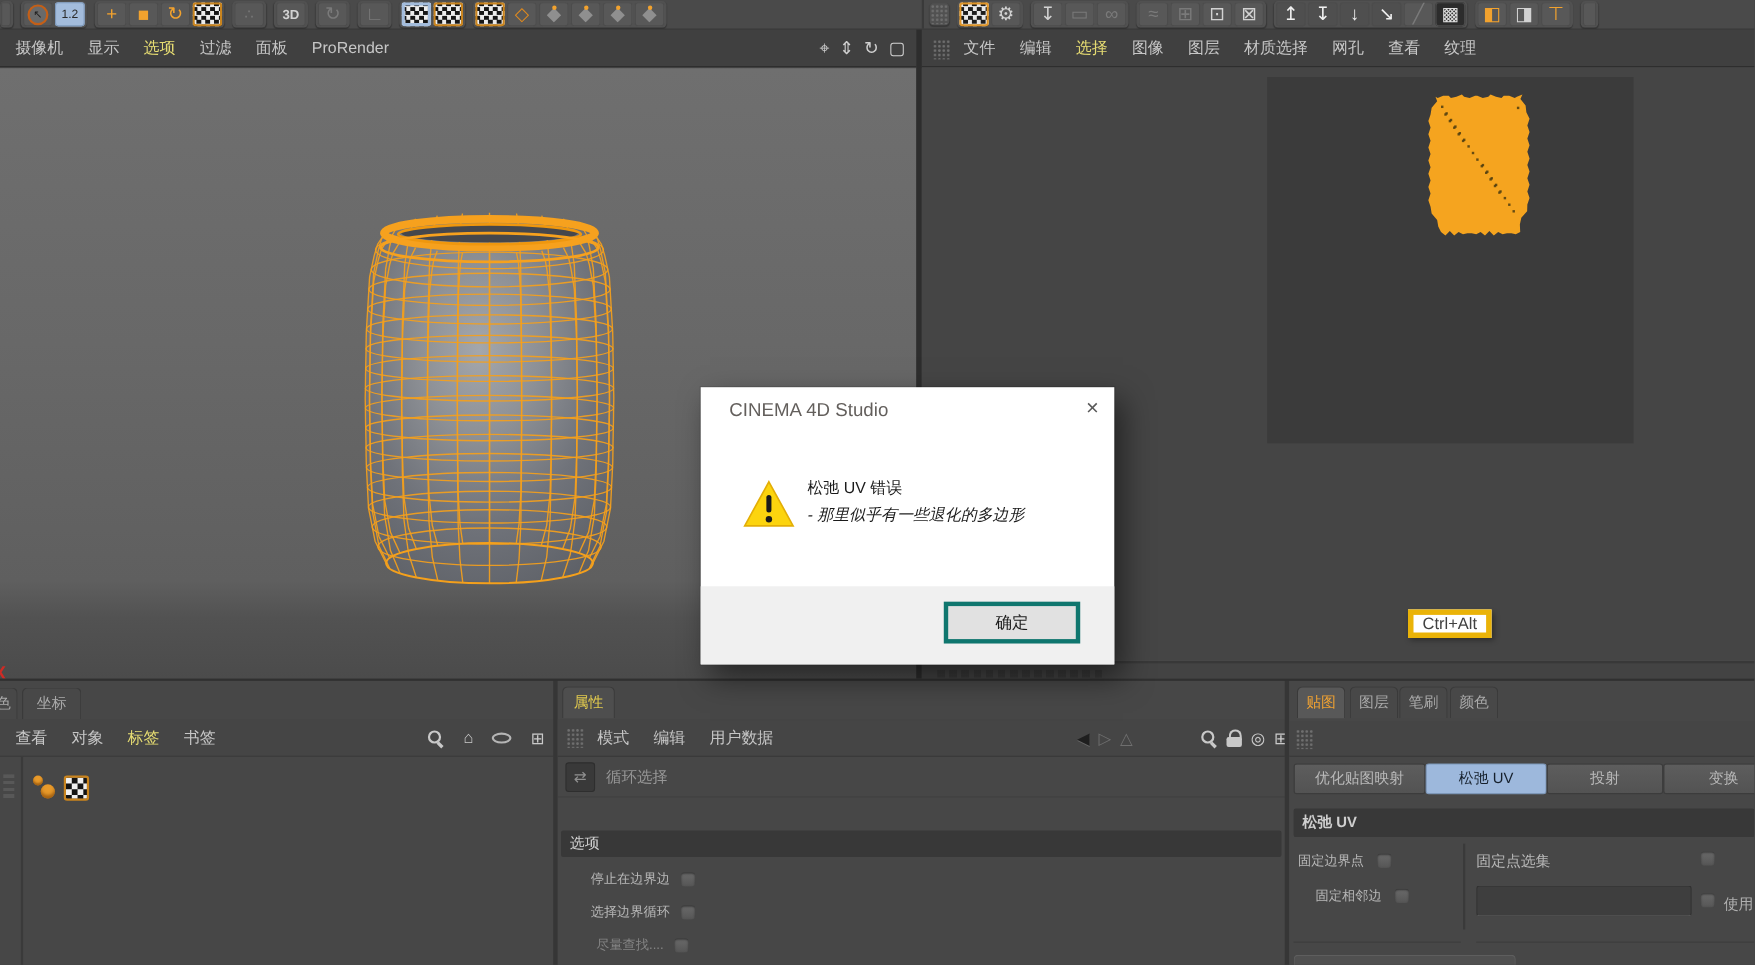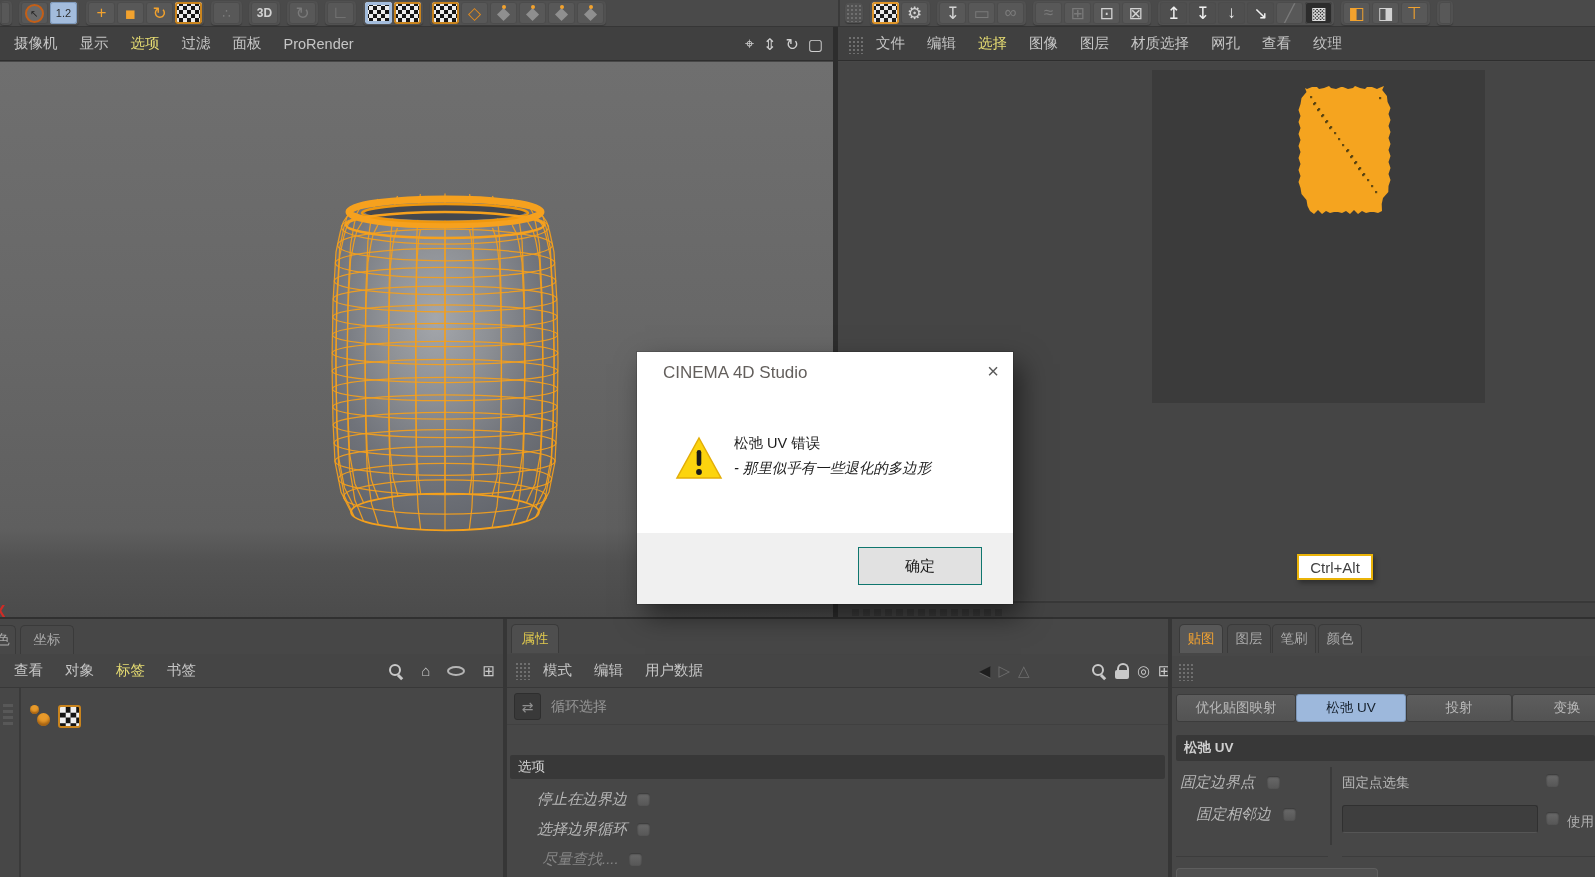--- a/index.html
+++ b/index.html
@@ -62,21 +62,21 @@
   #pnl-mid{left:507px;width:661px;}
   #pnl-right{left:1172px;width:423px;overflow:hidden;}
   .pdiv{position:absolute;top:0;width:4px;height:260px;background:#363636;}
   .tab{position:absolute;height:29px;background:#484848;border:1px solid #3a3a3a;border-bottom:none;border-radius:5px 5px 0 0;display:flex;align-items:center;justify-content:center;font-size:13.5px;color:#aaa;box-sizing:border-box;}
   .tab.activeY{color:#e0c94e;background:#4e4e4e;}
   .tab.activeO{color:#f0a232;background:#585858;}
   .prow{position:absolute;left:0;width:100%;display:flex;align-items:center;box-sizing:border-box;}
   .mrow{height:34px;border-bottom:1px solid #383838;background:#454545;}
   .secbar{position:absolute;background:#383838;color:#cfcfcf;display:flex;align-items:center;padding-left:8px;box-sizing:border-box;border-radius:2px;font-size:13.5px;}
   .cb{width:13px;height:13px;border-radius:3px;background:linear-gradient(#6a6a6a,#565656);box-shadow:inset 0 1px 2px rgba(0,0,0,.55);flex:0 0 auto;}
-  .optlabel{color:#b8b8b8;font-size:15px;margin-right:10px;font-style:italic;}
+  .optlabel{color:#b8b8b8;font-size:12px;margin-right:10px;}
   .optlabel.dim{color:#858585;}
   .gbtn{height:28px;background:linear-gradient(#5d5d5d,#535353);border:1px solid #3c3c3c;border-radius:3px;color:#b9b9b9;display:flex;align-items:center;justify-content:center;font-size:13.5px;box-sizing:border-box;}
   .gbtn.activeB{background:#9db8dc;color:#16202c;border-color:#7d97b8;}
   .tin{position:absolute;background:#3e3e3e;border:1px solid #303030;border-bottom-color:#555;border-radius:3px;box-sizing:border-box;color:#ddd;padding:0 6px;font-family:inherit;font-size:13px;}
   
   .mag{position:relative;width:16px;height:16px;flex:0 0 auto;}
   .mag::before{content:"";position:absolute;left:1px;top:1px;width:8px;height:8px;border:2px solid #c9c9c9;border-radius:50%;}
   .mag::after{content:"";position:absolute;left:11px;top:11px;width:6px;height:2.5px;background:#c9c9c9;transform:rotate(45deg);transform-origin:0 0;}
   .lockicon{position:relative;width:14px;height:16px;flex:0 0 auto;}
   .lockicon::before{content:"";position:absolute;left:2px;top:0;width:8px;height:8px;border:2px solid #c9c9c9;border-bottom:none;border-radius:6px 6px 0 0;}
@@ -94,23 +94,23 @@
   .pic{margin-left:8px;display:flex;align-items:center;color:#c9c9c9;font-size:15px;}
   
   #dialog{position:absolute;left:637px;top:352px;width:376px;height:252px;background:#ffffff;z-index:50;
     box-shadow:8px 12px 26px rgba(0,0,0,.5),0 0 0 1px rgba(0,0,0,.12);}
   #dlg-title{position:absolute;left:26px;top:11px;font-size:17px;color:#635f5c;}
   #dlg-close{position:absolute;right:14px;top:8px;font-size:20px;color:#5a5a5a;font-weight:300;cursor:default;}
   #dlg-icon{position:absolute;left:38px;top:84px;}
   #dlg-l1{position:absolute;left:97px;top:82px;font-size:14.5px;color:#1b1b1b;}
   #dlg-l2{position:absolute;left:97px;top:107px;font-size:14.5px;color:#1b1b1b;font-style:italic;}
   #dlg-footer{position:absolute;left:0;bottom:0;width:100%;height:71px;background:#f0f0f0;}
-  #dlg-ok{position:absolute;left:221px;top:14px;width:124px;height:38px;background:#e1e1e1;border:1px solid #0f766e;display:flex;align-items:center;justify-content:center;font-size:15px;color:#1a1a1a;box-sizing:border-box;}
-  
-  #tooltip{position:absolute;left:1280px;top:554px;width:76px;height:26px;background:#ffffff;border:2px solid #eab308;box-sizing:border-box;z-index:40;display:flex;align-items:center;justify-content:center;font-size:15px;color:#414141;box-shadow:2px 3px 5px rgba(0,0,0,.35);margin-left:17px;}
+  #dlg-ok{position:absolute;left:221px;top:14px;width:124px;height:38px;background:#e1e1e1;border:4px solid #0f766e;display:flex;align-items:center;justify-content:center;font-size:15px;color:#1a1a1a;box-sizing:border-box;}
+  
+  #tooltip{position:absolute;left:1280px;top:554px;width:76px;height:26px;background:#ffffff;border:5px solid #eab308;box-sizing:border-box;z-index:40;display:flex;align-items:center;justify-content:center;font-size:15px;color:#414141;box-shadow:2px 3px 5px rgba(0,0,0,.35);}
   svg{display:block;}
 </style>
 </head>
 <body>
 
 <div id="toolbar">
   <div id="tb-left">
       <div class="tgrp">
         <div class="ti cut"></div>
       </div>

